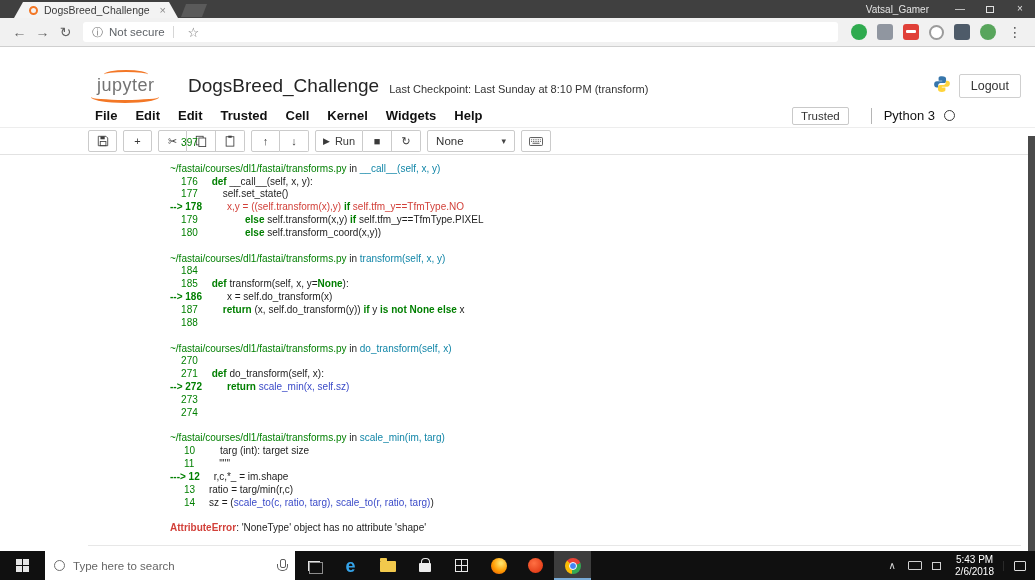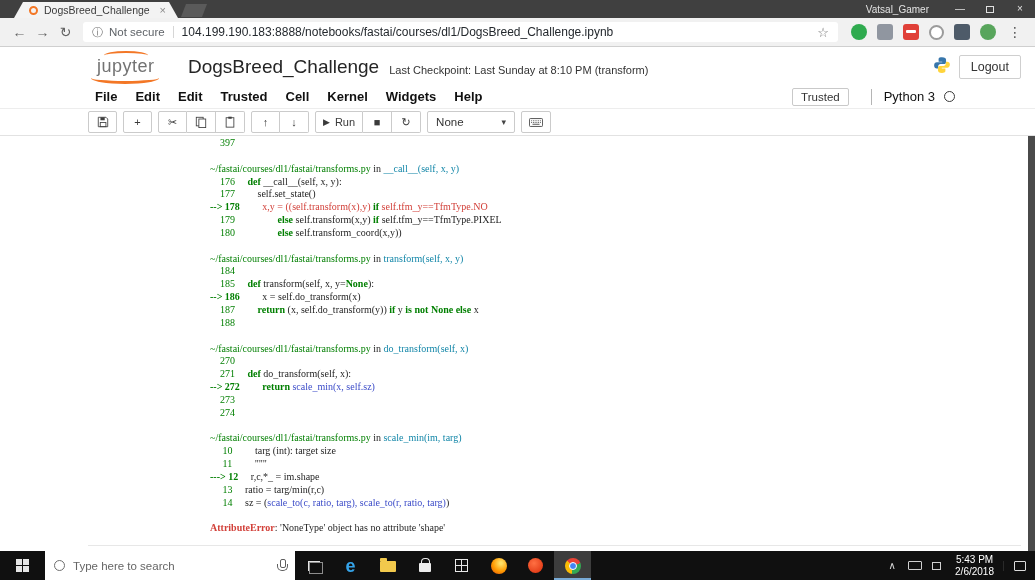--- a/index.html
+++ b/index.html
@@ -33,21 +33,21 @@
   .e2 { background:#9096a0; }
   .e3 { background:#e04038; position:relative; }
   .e3::after { content:""; position:absolute; left:3px; top:6px; right:3px; height:3px; background:#fff; border-radius:1px; }
   .e4 { border:2px solid #9b9b9b; background:#fff; border-radius:50%; width:15px; height:15px; }
   .e5 { background:#4e5b69; }
   .e6 { background:#58a55c; border-radius:50%; }
   .menu-dots { color:#575757; font-size:14px; margin:0 5px 0 7px; }
 
   
   .page { position:absolute; top:48px; left:0; right:0; height:503px; background:#fff; }
-  .nb-header { height:37px; display:flex; align-items:center; padding:0 14px 0 88px; }
+  .nb-header { height:37px; display:flex; align-items:center; padding:0 14px 0 88px;margin-top:19px; }
   .logo { position:relative; width:76px; height:30px; flex:none; }
   .logo-text { position:absolute; left:9px; top:4px; font-size:18px; color:#737373; letter-spacing:.5px; }
   .logo-arc-bottom { position:absolute; left:3px; bottom:-2px; width:68px; height:12px; border-bottom:3px solid #f37726; border-radius:50%; }
   .logo-arc-top { position:absolute; left:16px; top:-1px; width:44px; height:9px; border-top:2px solid #f37726; border-radius:50%; }
   .nb-title { font-size:19px; color:#252525; margin-left:24px; }
   .nb-checkpoint { font-size:11px; color:#333; margin-left:10px; padding-top:7px; }
   .nb-right { margin-left:auto; display:flex; align-items:center; gap:8px; }
   .logout-btn { font-size:12.5px; color:#333; border:1px solid #cfcfcf; border-radius:2px; padding:4px 11px; background:#fff; font-family:inherit; }
 
   .nb-menu { height:24px; display:flex; align-items:center; padding:0 80px 0 86px; font-size:13px; color:#111; border-bottom:1px solid #ededed; }
@@ -62,21 +62,21 @@
   .btn-group { display:flex; }
   .tb-btn { min-width:29px; height:22px; border:1px solid #cbcbcb; background:#fff; display:flex; align-items:center; justify-content:center; gap:5px; font-size:11px; color:#3a3a3a; font-family:inherit; padding:0 7px; }
   .btn-group .tb-btn + .tb-btn { border-left:none; }
   .btn-group .tb-btn:first-child { border-radius:2px 0 0 2px; }
   .btn-group .tb-btn:last-child { border-radius:0 2px 2px 0; }
   .btn-group .tb-btn:only-child { border-radius:2px; }
   .run-glyph { font-size:9px; }
   .tb-select { height:22px; width:88px; border:1px solid #cbcbcb; border-radius:2px; background:#fff; font-size:11.5px; color:#333; display:flex; align-items:center; justify-content:space-between; padding:0 8px; }
   .caret { font-size:9px; color:#444; }
 
-  .traceback { position:absolute; left:170px; top:89px; font-family:Liberation Serif, serif; font-size:10px; line-height:12.85px; white-space:pre;margin-left:40px; }
+  .traceback { position:absolute; left:170px; top:89px; font-family:Liberation Sans, sans-serif; font-size:10px; line-height:12.85px; white-space:pre; }
   .cell-endline { position:absolute; left:88px; right:14px; top:497px; height:1px; background:#e7e7e7; }
   .right-strip { position:absolute; right:0; top:88px; bottom:0; width:7px; background:#4a4a4a; }
 
   
   .taskbar { position:absolute; bottom:0; left:0; right:0; height:29px; background:#101010; display:flex; align-items:stretch; }
   .start-btn { width:45px; display:flex; align-items:center; justify-content:center; }
   .win-logo { width:13px; height:13px;
     background:
       linear-gradient(#e6e6e6,#e6e6e6) 0 0/6px 6px no-repeat,
       linear-gradient(#e6e6e6,#e6e6e6) 7px 0/6px 6px no-repeat,
@@ -134,21 +134,20 @@
   </div>
 
   <div class="addressbar">
     <span class="nav-btn">←</span>
     <span class="nav-btn">→</span>
     <span class="nav-btn">↻</span>
     <div class="omnibox">
       <span class="info-icon">ⓘ</span>
       <span class="notsecure">Not secure</span>
       <span class="om-divider"></span>
-      <span class="url">104.199.190.183:8888/notebooks/fastai/courses/dl1/DogsBreed_Challenge.ipynb</span>
       <span class="star">☆</span>
     </div>
     <span class="ext e1"></span>
     <span class="ext e2"></span>
     <span class="ext e3"></span>
     <span class="ext e4"></span>
     <span class="ext e5"></span>
     <span class="ext e6"></span>
     <span class="menu-dots">⋮</span>
   </div>

